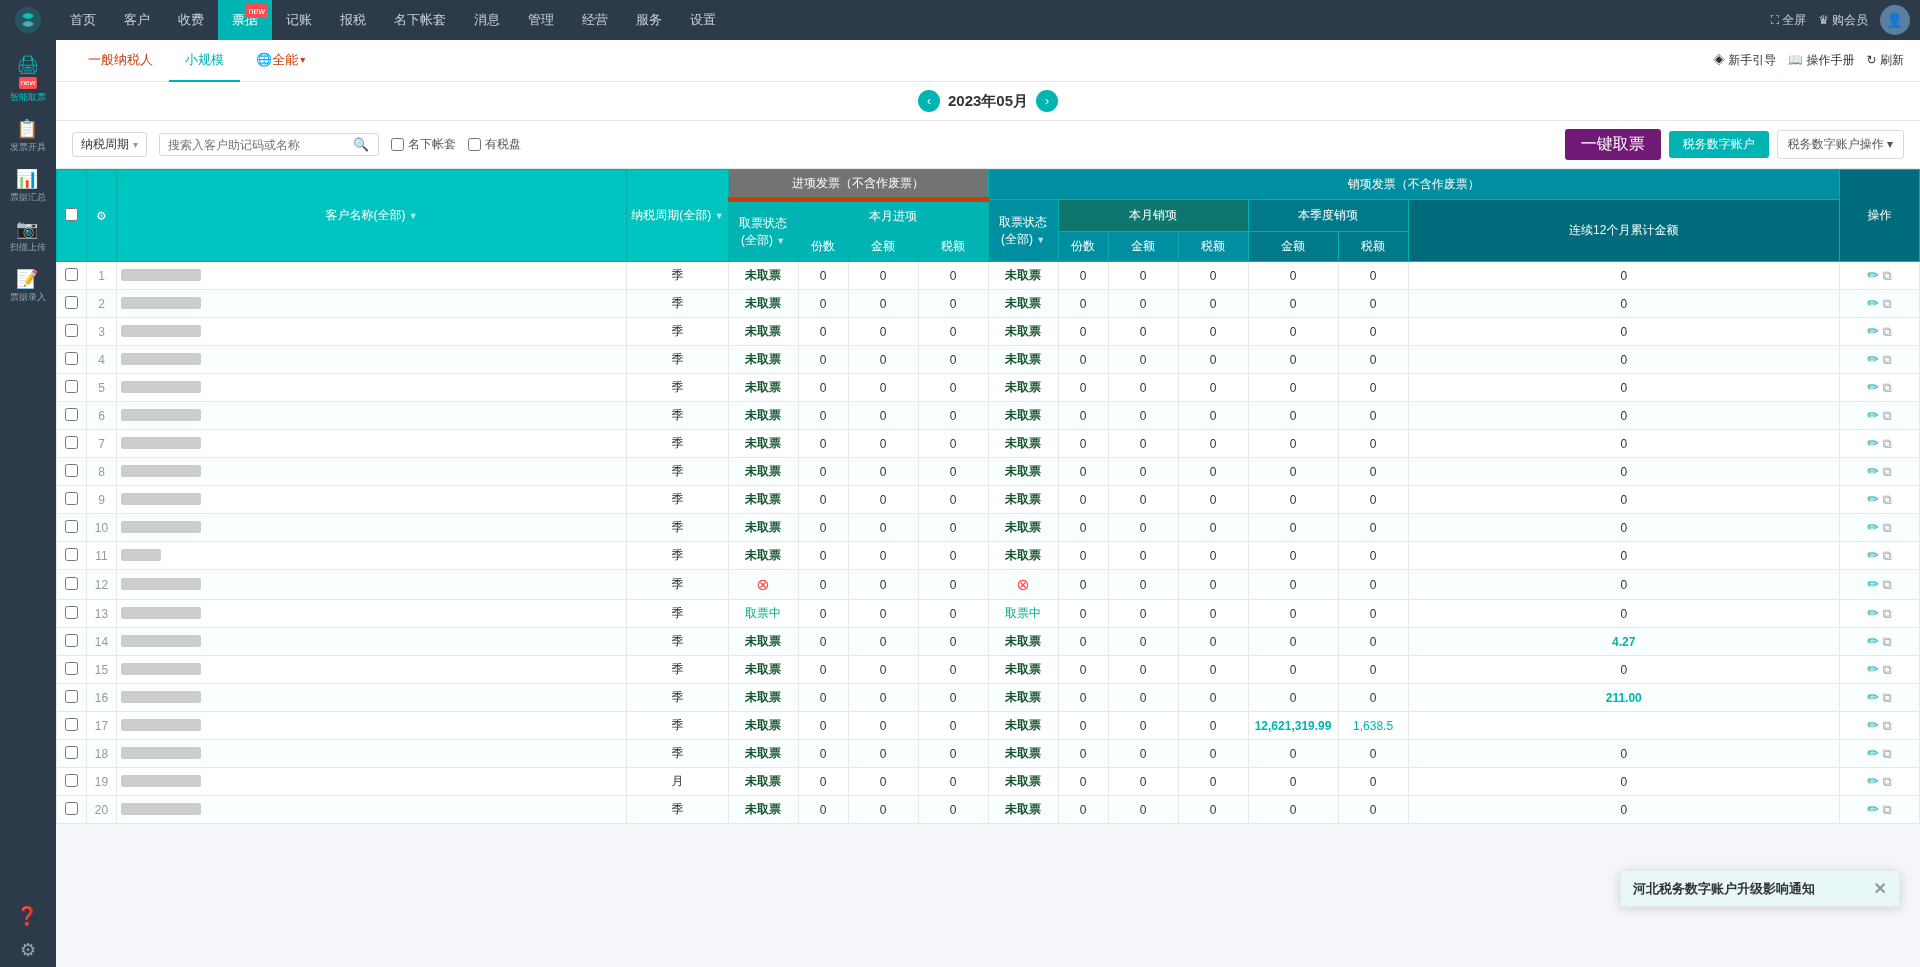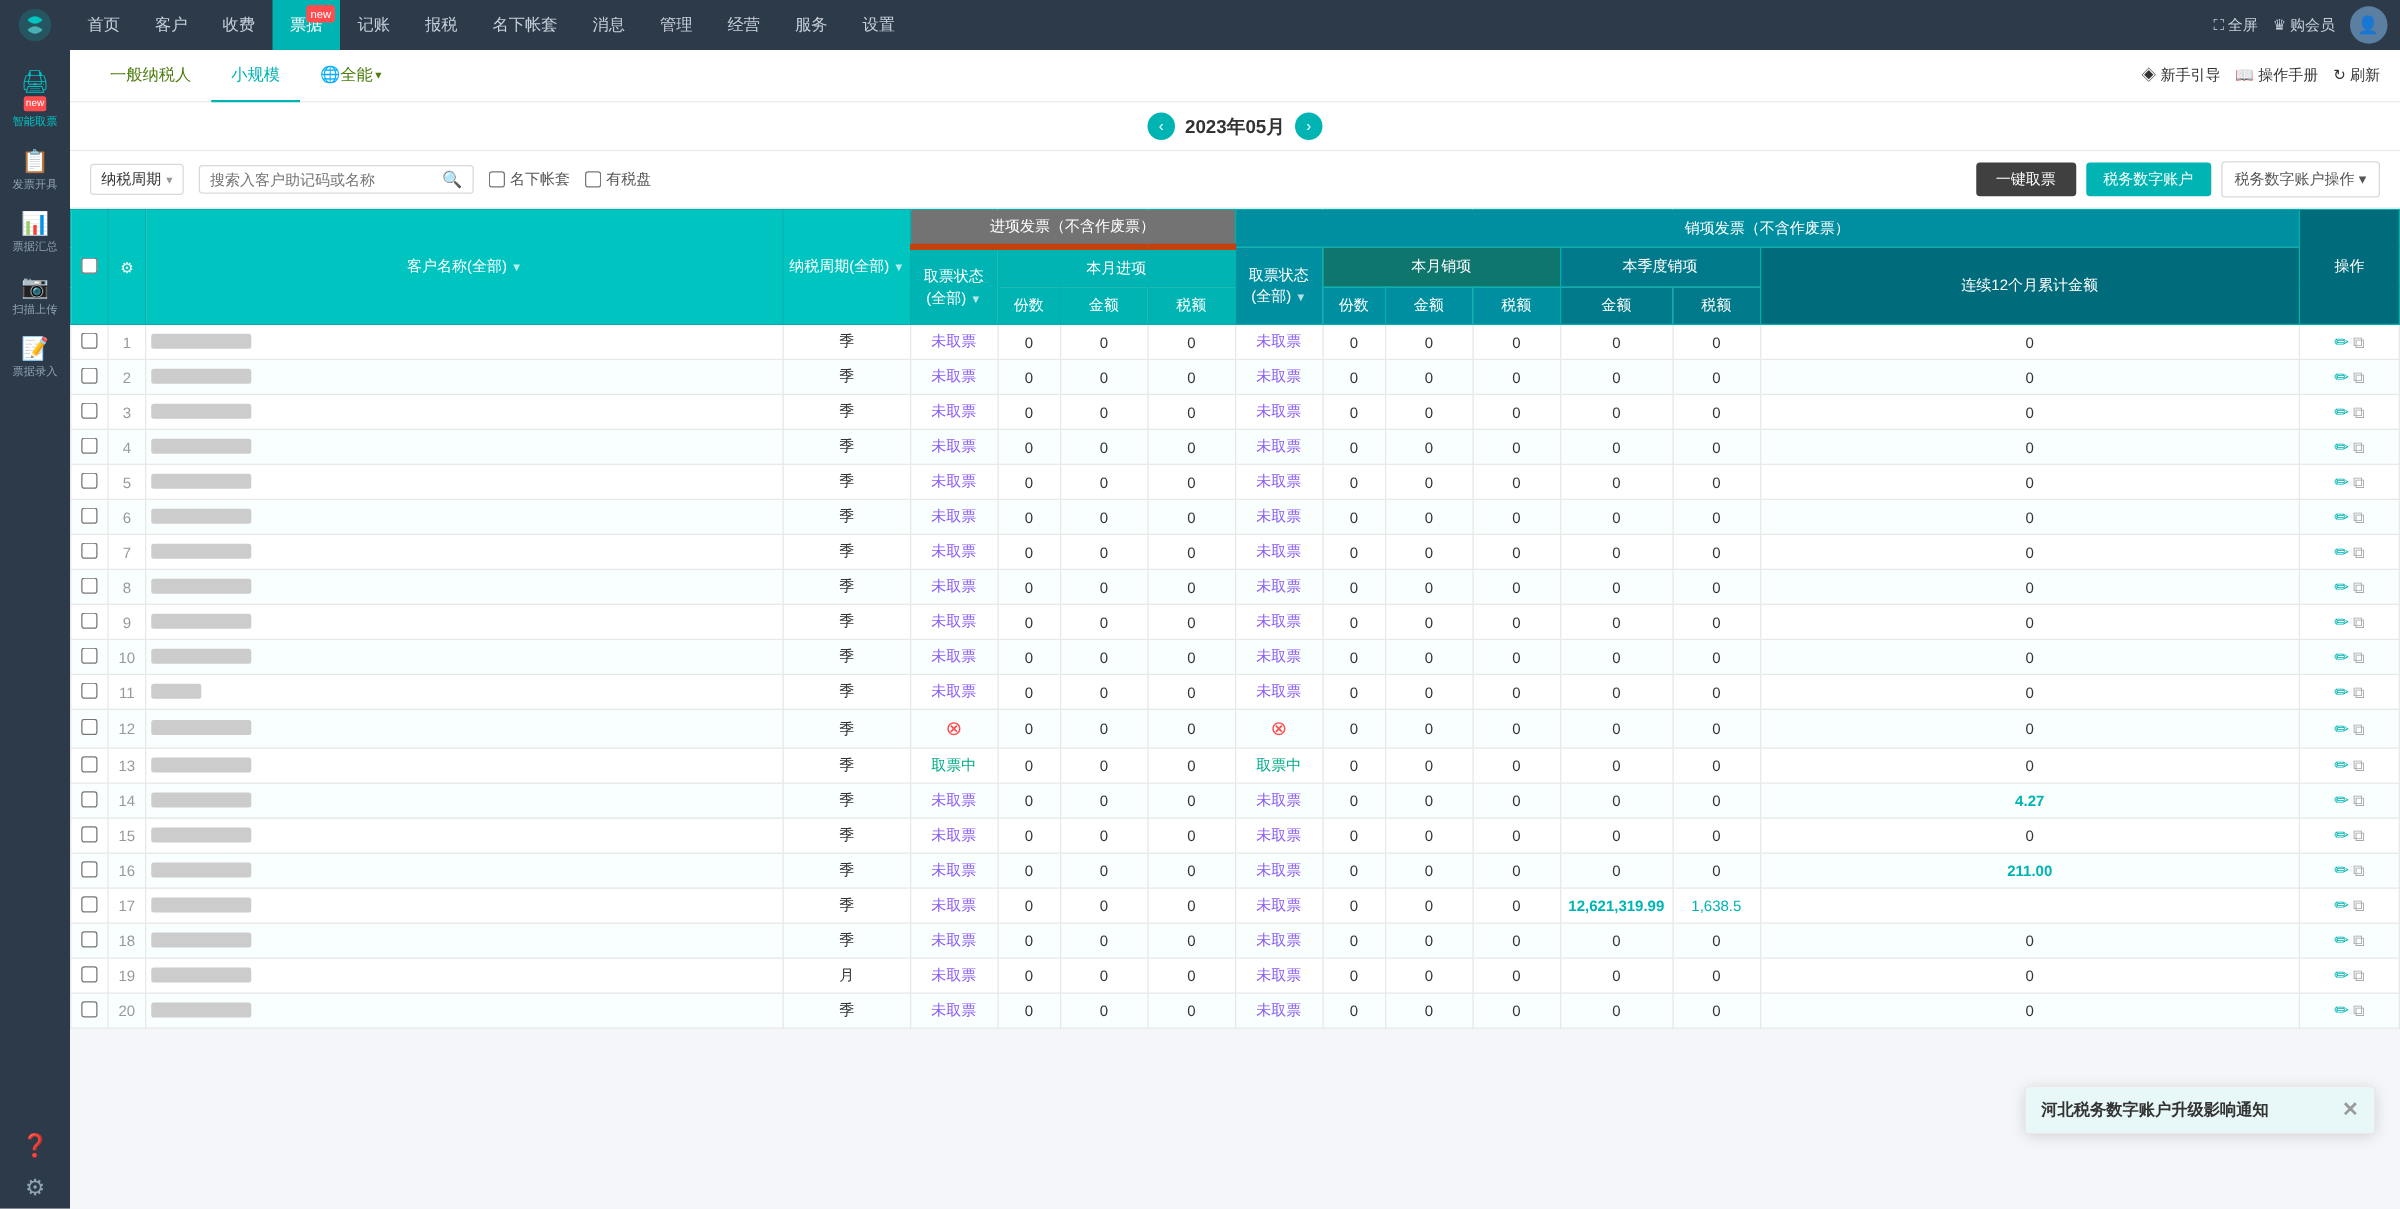--- a/index.html
+++ b/index.html
@@ -46,21 +46,21 @@
     
     .main { flex: 1; display: flex; flex-direction: column; overflow: hidden; background: #f5f6fa; }
 
     
     .sub-nav {
       display: flex; align-items: center; background: #fff; border-bottom: 1px solid #e8e8e8;
       padding: 0 16px; height: 42px; flex-shrink: 0;
     }
     .sub-nav .tab {
       height: 42px; display: flex; align-items: center; padding: 0 16px;
-      cursor: pointer; color: #4d7c0f; font-size: 13px; border-bottom: 2px solid transparent;
+      cursor: pointer; color: #c2410c; font-size: 13px; border-bottom: 2px solid transparent;
       white-space: nowrap;
     }
     .sub-nav .tab.active { color: #00b4b4; border-bottom: 2px solid #00b4b4; font-weight: 500; }
 
     
     .toolbar {
       display: flex; align-items: center; background: #fff; padding: 8px 16px;
       border-bottom: 1px solid #e8e8e8; flex-shrink: 0; gap: 8px;
     }
     .toolbar .month-btn {
@@ -80,38 +80,38 @@
     .filter-select .arrow { color: #999; font-size: 10px; }
     .search-box {
       display: flex; align-items: center; border: 1px solid #d9d9d9; border-radius: 3px;
       padding: 3px 8px; background: #fff; flex: 1; max-width: 220px;
     }
     .search-box input { border: none; outline: none; font-size: 12px; flex: 1; background: transparent; }
     .search-box .search-icon { color: #999; font-size: 13px; cursor: pointer; }
     .checkbox-label { display: flex; align-items: center; gap: 4px; cursor: pointer; color: #555; font-size: 12px; }
     .checkbox-label input { cursor: pointer; }
     .right-btns { display: flex; align-items: center; gap: 8px; margin-left: auto; }
-    .btn-orange { background: #404040; color: #fff; border: none; padding: 5px 16px; border-radius: 3px; cursor: pointer; font-size: 12px; }
+    .btn-orange { background: #701a75; color: #fff; border: none; padding: 5px 16px; border-radius: 3px; cursor: pointer; font-size: 16px; }
     .btn-teal { background: #00b4b4; color: #fff; border: none; padding: 5px 14px; border-radius: 3px; cursor: pointer; font-size: 12px; }
     .btn-outline { background: #fff; color: #555; border: 1px solid #d9d9d9; padding: 5px 10px; border-radius: 3px; cursor: pointer; font-size: 12px; display: flex; align-items: center; gap: 3px; }
 
     
     .table-wrap { flex: 1; overflow: auto; padding: 0; }
     table { width: 100%; border-collapse: collapse; font-size: 12px; }
     thead tr th {
       background: #00c4c0; color: #fff; text-align: center; padding: 6px 4px;
       border: 1px solid #00b0ac; white-space: nowrap; font-weight: normal;
     }
     thead tr:first-child th { padding: 5px 4px; }
     tbody tr { background: #fff; }
     tbody tr:nth-child(even) { background: #f9fffe; }
     tbody td { border: 1px solid #e8e8e8; padding: 5px 4px; text-align: center; white-space: nowrap; }
     tbody td.name-cell { text-align: left; max-width: 180px; overflow: hidden; }
     .row-num { color: #999; }
-    .status-未取票 { color: #8b5cf6; }
+    .status-未取票 { color: #14532d; font-weight: bold; }
     .status-取票中 { color: #00aa88; }
     .status-error { color: #ff4d4f; font-size: 16px; }
     .edit-icon { color: #00b4b4; cursor: pointer; font-size: 14px; }
     .copy-icon { color: #aaa; cursor: pointer; font-size: 13px; }
     .blurred { background: #ccc; border-radius: 2px; color: transparent; display: inline-block; min-width: 80px; height: 12px; }
     .blurred-sm { background: #ccc; border-radius: 2px; color: transparent; display: inline-block; min-width: 40px; height: 12px; }
     .sort-icon { font-size: 9px; color: rgba(255,255,255,0.7); }
 
     
     .notification-popup {

